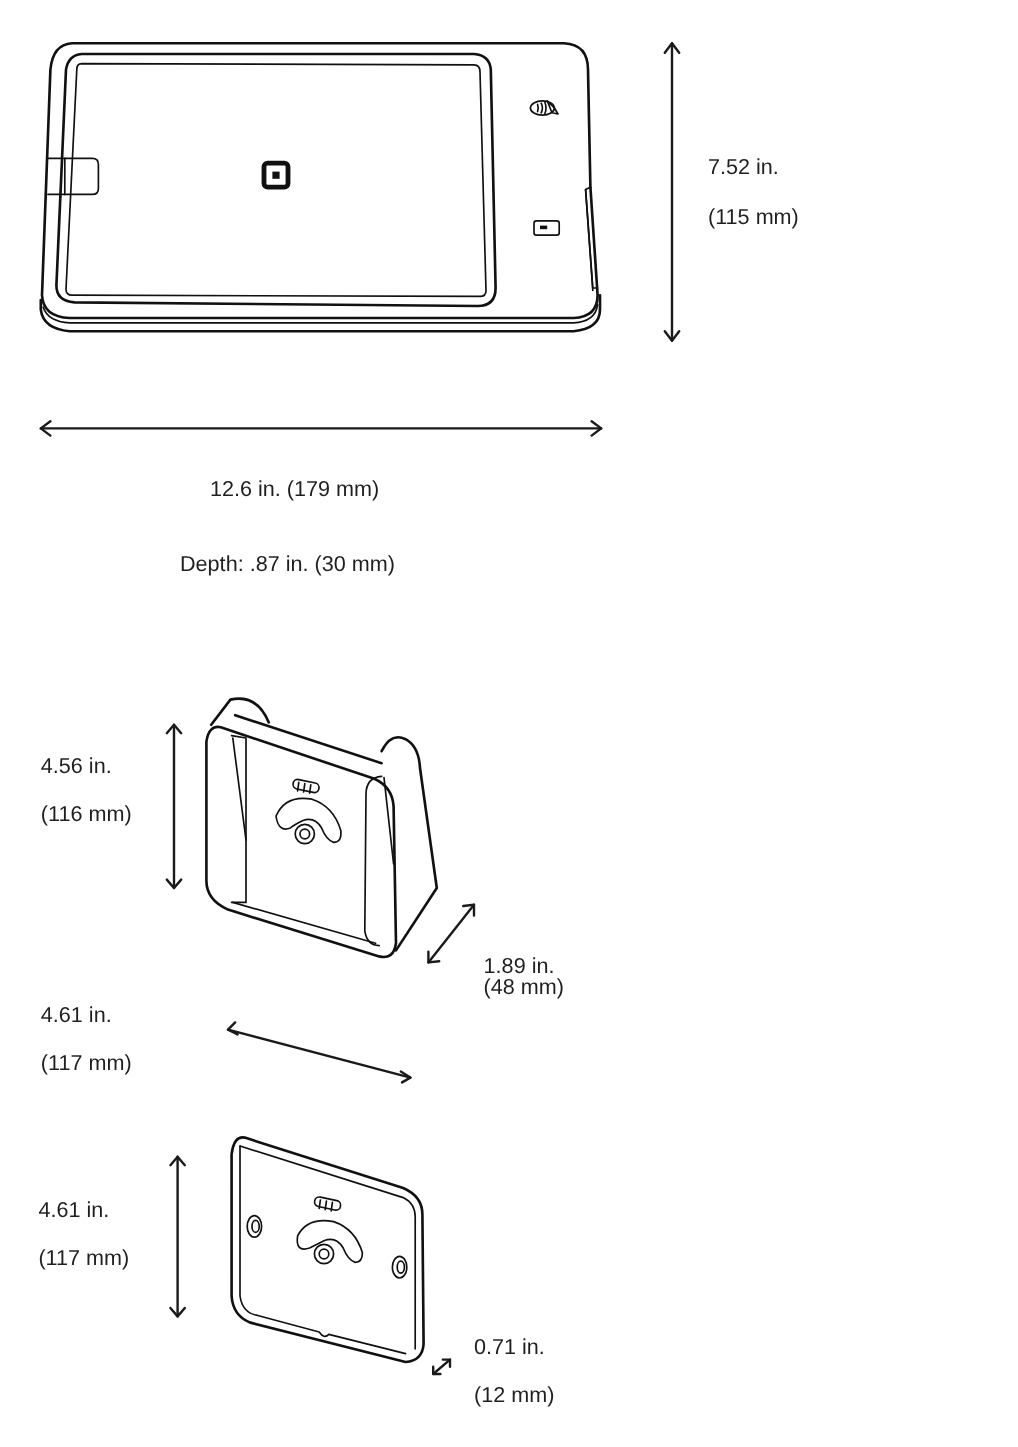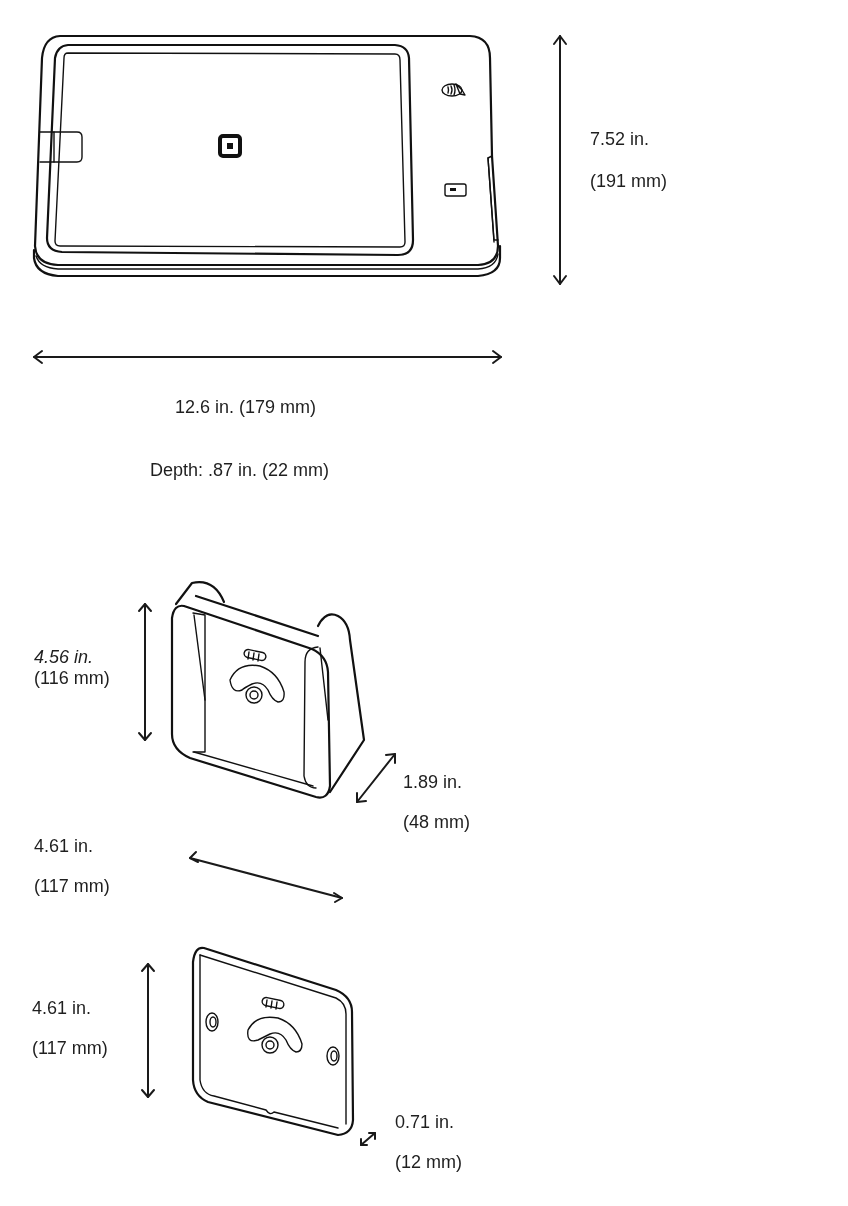--- a/index.html
+++ b/index.html
@@ -122,27 +122,27 @@
     <polyline class="arrow" points="142,1090 148,1097 154,1090"></polyline>
   </g>
   <g>
     <line class="arrow" x1="361" y1="1145" x2="375" y2="1133"></line>
     <polyline class="arrow" points="361,1139 361,1145 367,1145"></polyline>
     <polyline class="arrow" points="369,1133 375,1133 375,1139"></polyline>
   </g>
 </svg>
 
 <div class="lbl" style="left:590px; top:130px;">7.52 in.</div>
-<div class="lbl" style="left:590px; top:172px;">(191 mm)</div>
+<div class="lbl" style="left:590px; top:172px;">(115 mm)</div>
 <div class="lbl" style="left:175px; top:398px;">12.6 in. (179 mm)</div>
-<div class="lbl" style="left:150px; top:461px;">Depth: .87 in. (22 mm)</div>
+<div class="lbl" style="left:150px; top:461px;">Depth: .87 in. (30 mm)</div>
 
-<div class="lbl" style="left:34px; top:648px;font-style:italic;">4.56 in.</div>
+<div class="lbl" style="left:34px; top:629px;">4.56 in.</div>
 <div class="lbl" style="left:34px; top:669px;">(116 mm)</div>
-<div class="lbl" style="left:403px; top:773px;">1.89 in.</div>
+<div class="lbl" style="left:403px; top:796px;">1.89 in.</div>
 <div class="lbl" style="left:403px; top:813px;">(48 mm)</div>
 <div class="lbl" style="left:34px; top:837px;">4.61 in.</div>
 <div class="lbl" style="left:34px; top:877px;">(117 mm)</div>
 
 <div class="lbl" style="left:32px; top:999px;">4.61 in.</div>
 <div class="lbl" style="left:32px; top:1039px;">(117 mm)</div>
 <div class="lbl" style="left:395px; top:1113px;">0.71 in.</div>
 <div class="lbl" style="left:395px; top:1153px;">(12 mm)</div>
 
 </body></html>

